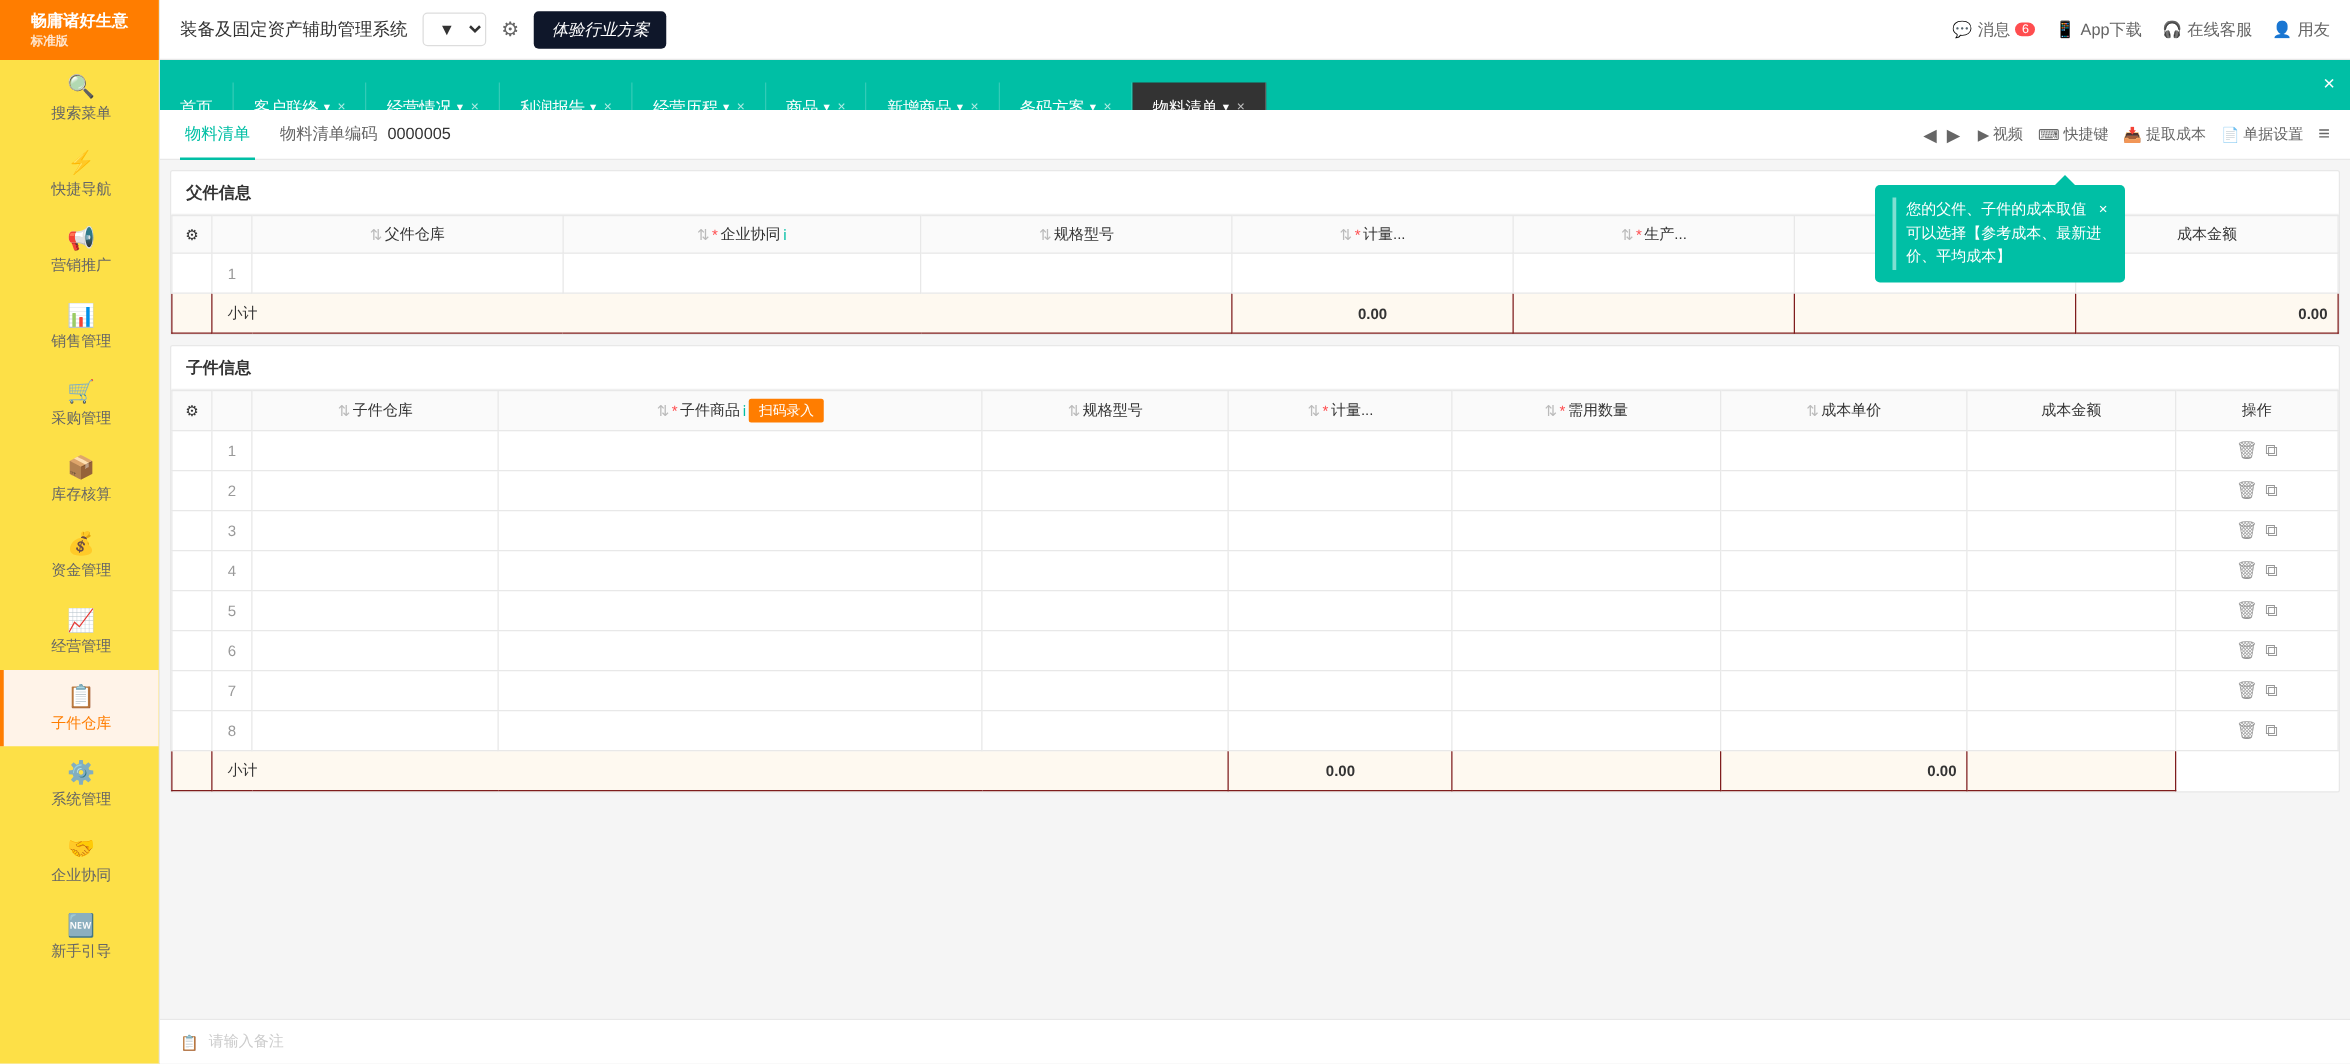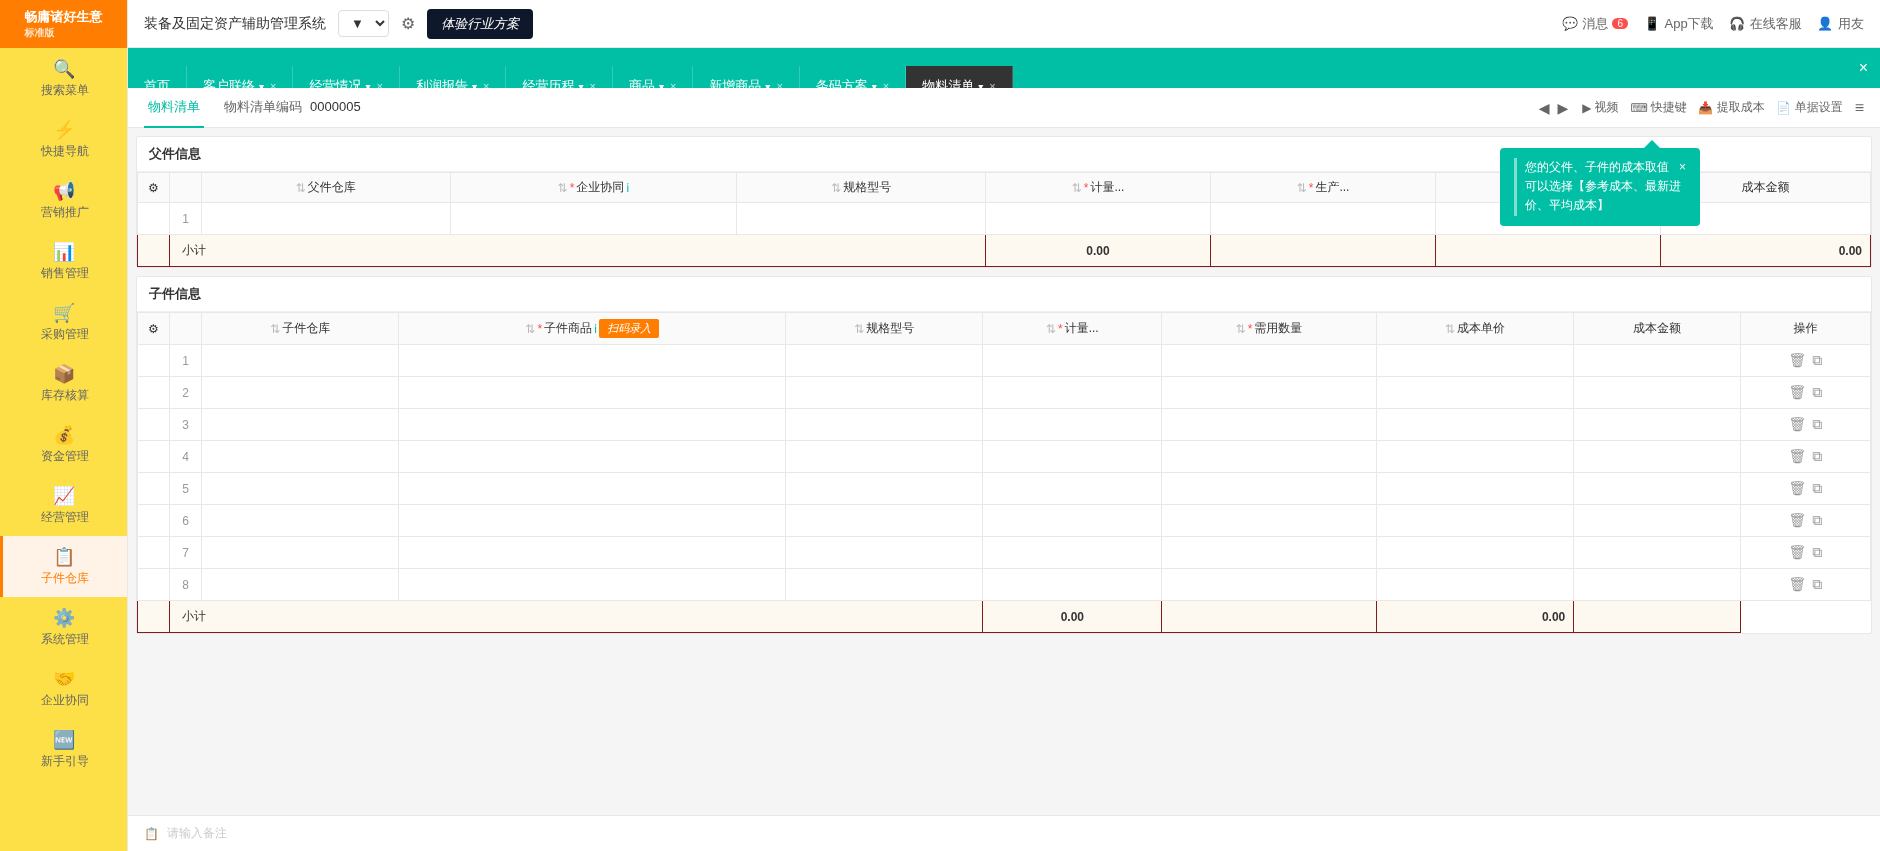--- a/index.html
+++ b/index.html
@@ -197,21 +197,20 @@
 
     
     .scan-btn {
       background: #ff7d00;
       color: #fff;
       border: none;
       padding: 2px 8px;
       border-radius: 2px;
       font-size: 11px;
       cursor: pointer;
-      font-style: italic;
     }
 
     
     .action-icons { display: flex; gap: 6px; justify-content: center; }
     .action-icon { color: #999; cursor: pointer; font-size: 14px; }
 
     
     .tooltip-popup {
       position: fixed;
       top: 148px;

